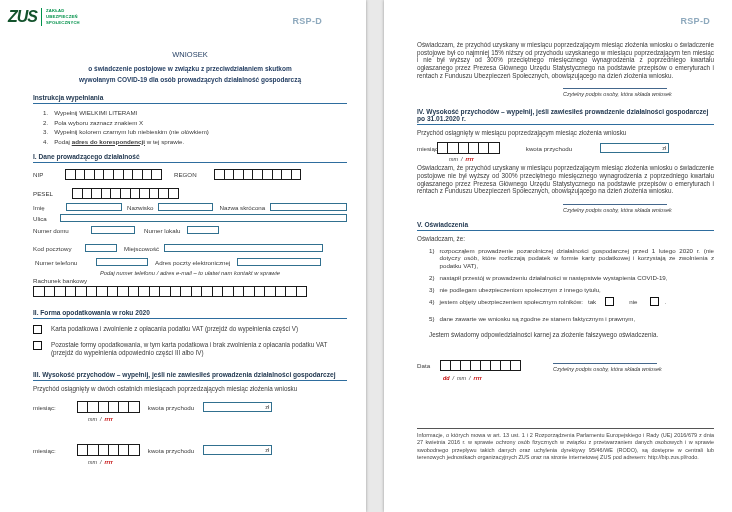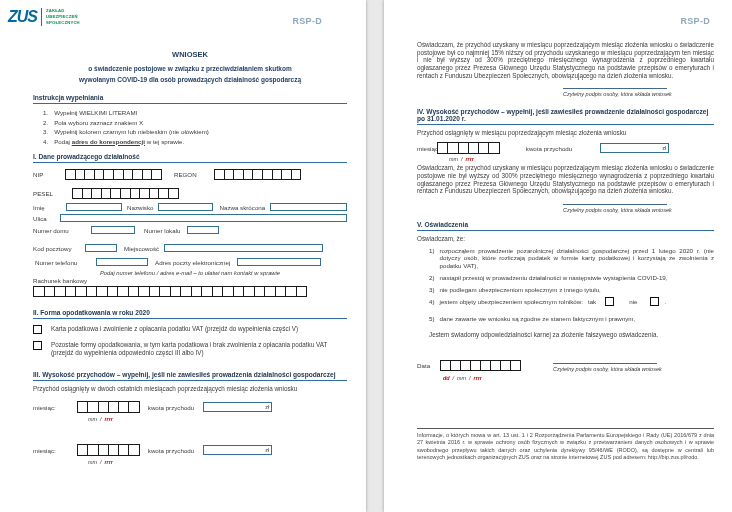--- a/index.html
+++ b/index.html
@@ -4,33 +4,33 @@
 <style>
   * { box-sizing: border-box; margin: 0; padding: 0; }
   html,body { width:732px; height:512px; overflow:hidden; }
   body { background:#e9e9e9; font-family:"Liberation Sans", sans-serif; color:#3a3a3a; position:relative; }
   .page { position:absolute; top:0; width:366px; height:512px; background:#fff; box-shadow:0 0 3px rgba(0,0,0,.35); }
   #page1 { left:0; }
   #page2 { left:384px; }
 
   
   .logo { position:absolute; left:8px; top:8px; display:flex; align-items:center; gap:4px; }
-  .logo-zus { font-size:16px; font-weight:900; font-style:italic; letter-spacing:-1px; color:#0369a1; line-height:1; }
+  .logo-zus { font-size:16px; font-weight:900; font-style:italic; letter-spacing:-1px; color:#14532d; line-height:1; }
   .logo-sep { width:1px; height:18px; background:#00914a; }
   .logo-org { font-size:4.2px; font-weight:bold; color:#00914a; line-height:1.35; letter-spacing:.2px; }
   .form-code { position:absolute; top:16px; font-size:9px; font-weight:bold; color:#8ea9bd; letter-spacing:.3px; }
   #page1 .form-code { right:44px; }
   #page2 .form-code { right:40px; }
 
   .content { margin:0 19px 0 33px; }
   #page2 .content { margin:0 36px 0 33px; }
 
   
   .title-block { text-align:center; margin-top:50px; color:#1f3a5f; }
-  .title-main { font-size:7.5px; font-weight:bold; margin-bottom:4px; }
+  .title-main { font-size:7.5px; font-weight:normal; margin-bottom:4px; }
   .title-sub { font-size:6.5px; font-weight:bold; line-height:11px; }
   .sec-h { font-size:6.6px; font-weight:bold; color:#243a52; }
   .rule { border-bottom:1px solid #2e6d9e; margin-top:2px; }
   .body-txt { font-size:6.3px; line-height:7.7px; }
   .just { text-align:justify; }
 
   
   .instr-list { margin-top:4px; }
   .instr-item { display:flex; font-size:6.2px; line-height:9.5px; padding-left:10px; gap:6px; }
   .bold-u { font-weight:bold; text-decoration:underline; }

